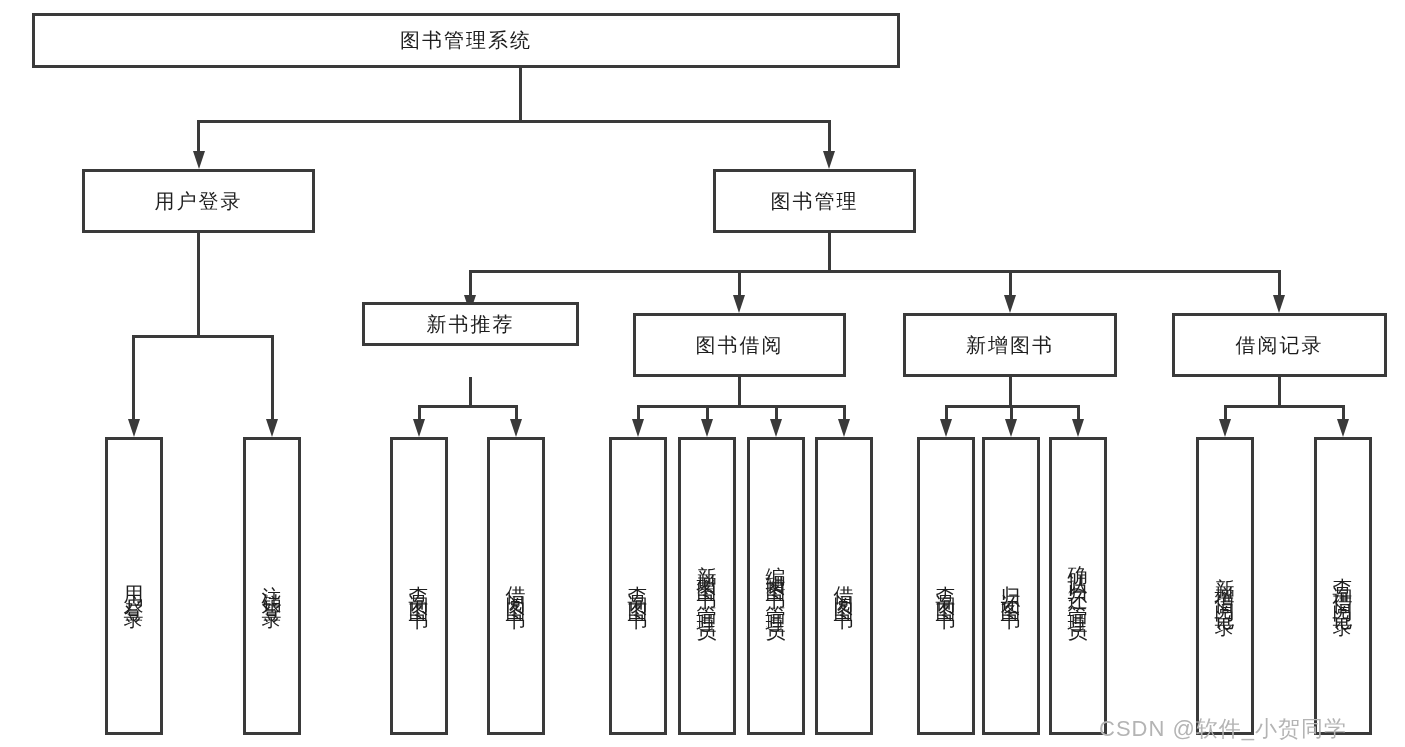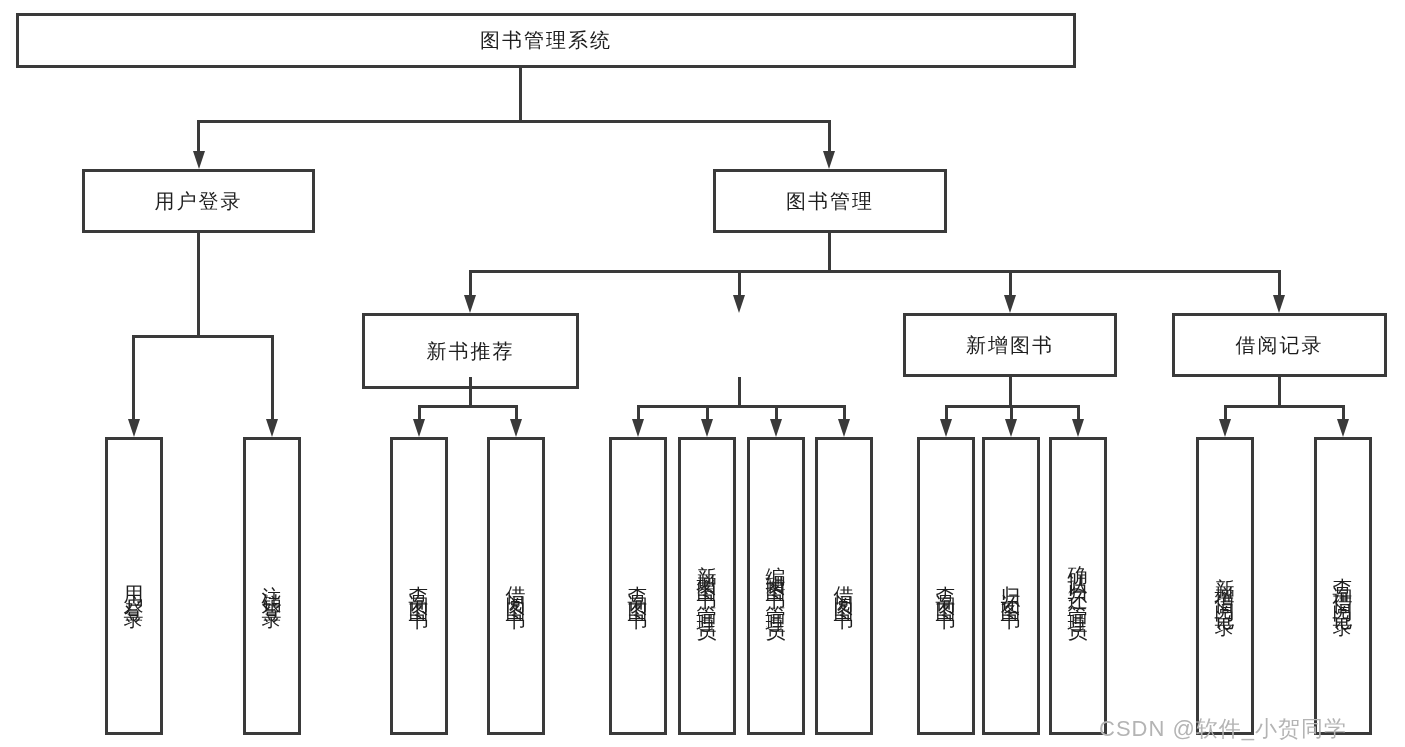--- a/index.html
+++ b/index.html
@@ -53,35 +53,35 @@
     color: var(--wm, #b4b4b4);
     z-index: 5;
     white-space: nowrap;
   }
 </style>
 </head>
 <body>
 
 <div class="canvas" style="--line: #3a3a3a; --text: #1e1e1e; --wm: #b4b4b4; --bg: #ffffff;">
 
-  <div class="hbox" style="left:16px;top:13px;width:1060px;height:55px">
+  <div class="hbox" style="left:32px;top:13px;width:868px;height:55px">
     <span>图书管理系统</span>
   </div>
 
   <div class="line v" style="left:519px;top:68px;height:52px"></div>
   <div class="line h" style="left:197px;top:120px;width:634px"></div>
   <div class="line v" style="left:197px;top:120px;height:32px"></div>
   <div class="arrow" style="left:193px;top:151px"></div>
   <div class="line v" style="left:828px;top:120px;height:32px"></div>
   <div class="arrow" style="left:823px;top:151px"></div>
 
   <div class="hbox" style="left:82px;top:169px;width:233px;height:64px">
     <span>用户登录</span>
   </div>
-  <div class="hbox" style="left:713px;top:169px;width:234px;height:64px">
+  <div class="hbox" style="left:713px;top:169px;width:203px;height:64px">
     <span>图书管理</span>
   </div>
 
   <div class="line v" style="left:197px;top:233px;height:102px"></div>
   <div class="line h" style="left:132px;top:335px;width:142px"></div>
   <div class="line v" style="left:132px;top:335px;height:84px"></div>
   <div class="arrow" style="left:128px;top:419px"></div>
   <div class="line v" style="left:271px;top:335px;height:84px"></div>
   <div class="arrow" style="left:266px;top:419px"></div>
 
@@ -89,22 +89,25 @@
   <div class="line h" style="left:469px;top:270px;width:812px"></div>
   <div class="line v" style="left:469px;top:270px;height:26px"></div>
   <div class="arrow" style="left:464px;top:295px"></div>
   <div class="line v" style="left:738px;top:270px;height:26px"></div>
   <div class="arrow" style="left:733px;top:295px"></div>
   <div class="line v" style="left:1009px;top:270px;height:26px"></div>
   <div class="arrow" style="left:1004px;top:295px"></div>
   <div class="line v" style="left:1278px;top:270px;height:26px"></div>
   <div class="arrow" style="left:1273px;top:295px"></div>
 
-  <div class="hbox" style="left:362px;top:313px;width:217px;height:76px">
+  <div class="hbox" style="left:362px;top:302px;width:217px;height:44px">
     <span>新书推荐</span>
+  </div>
+  <div class="hbox" style="left:633px;top:313px;width:213px;height:64px">
+    <span>图书借阅</span>
   </div>
   <div class="hbox" style="left:903px;top:313px;width:214px;height:64px">
     <span>新增图书</span>
   </div>
   <div class="hbox" style="left:1172px;top:313px;width:215px;height:64px">
     <span>借阅记录</span>
   </div>
 
   <div class="line v" style="left:469px;top:377px;height:28px"></div>
   <div class="line h" style="left:418px;top:405px;width:100px"></div>

